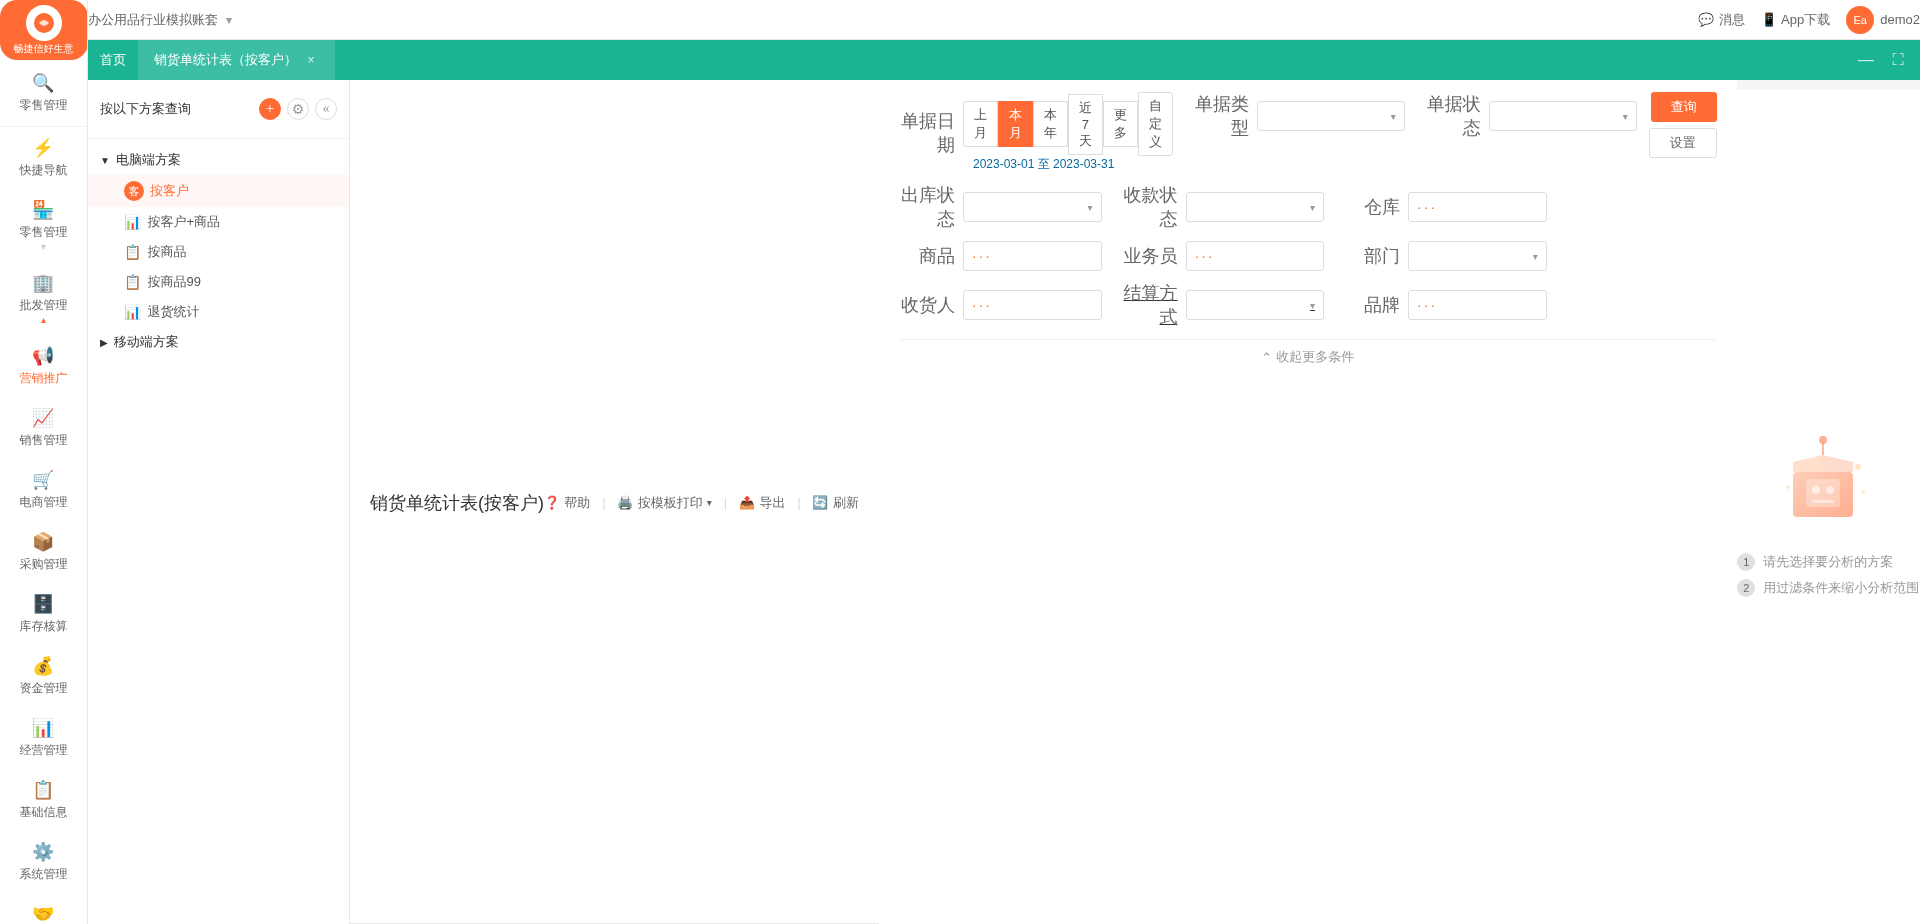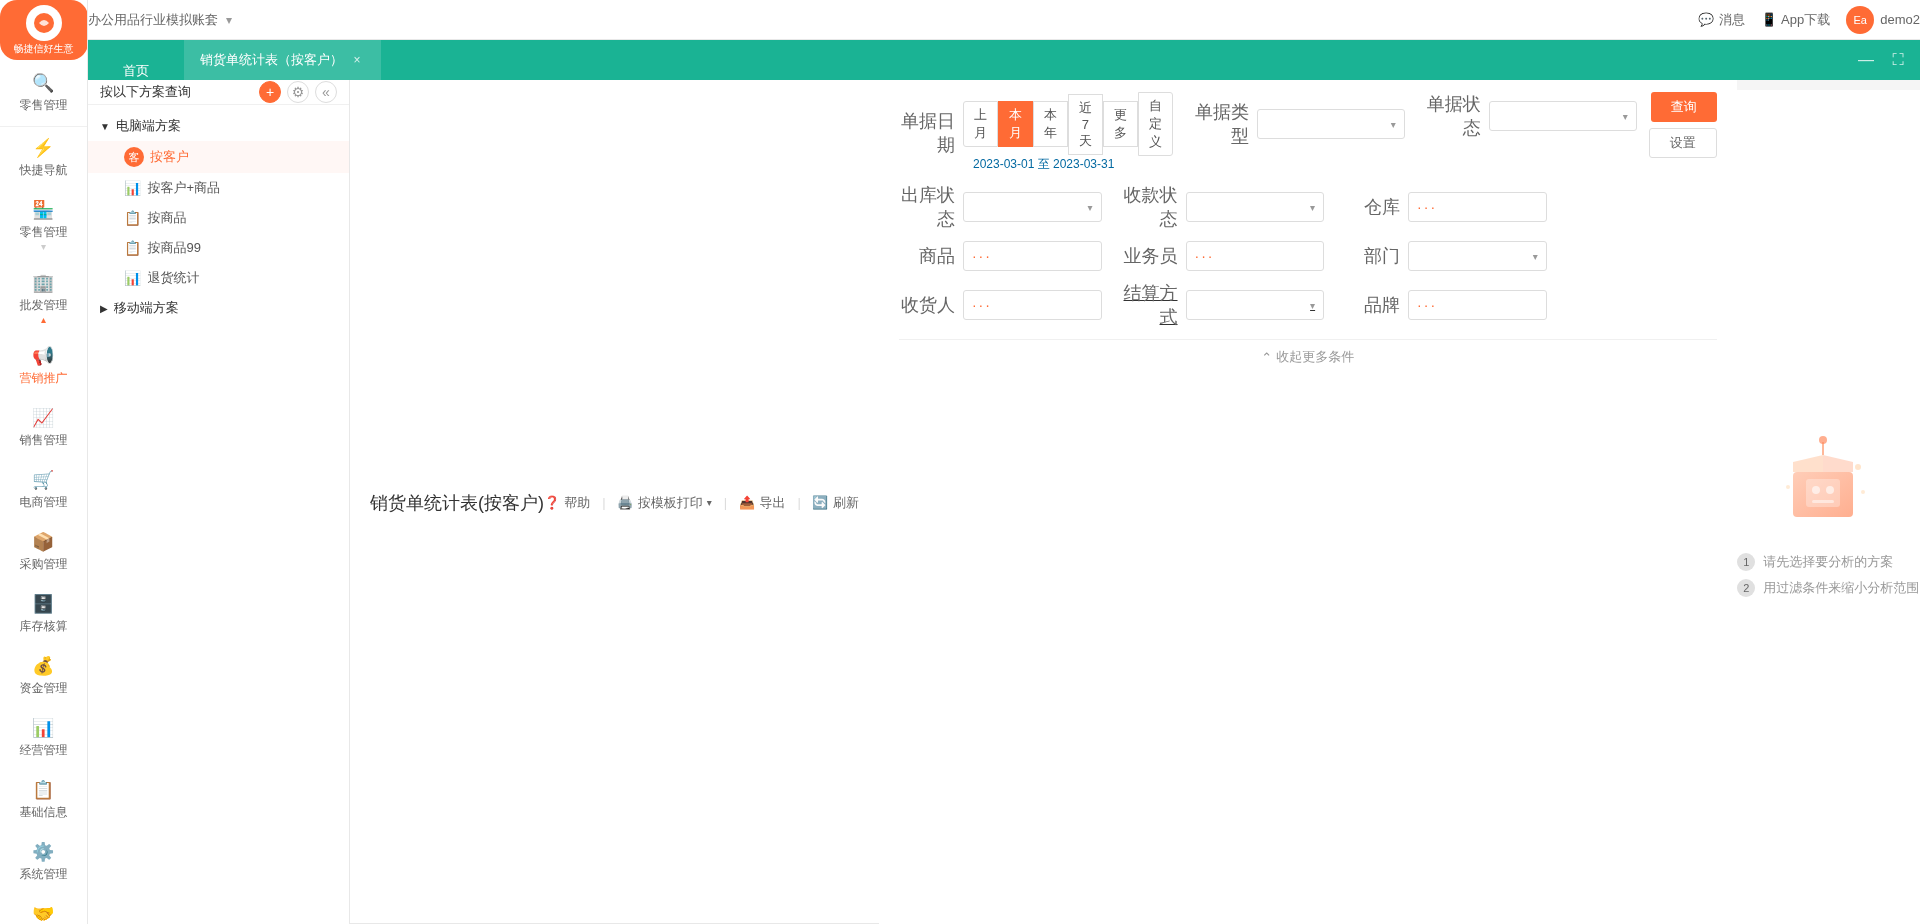--- a/index.html
+++ b/index.html
@@ -19,32 +19,32 @@
 
     
     .top-header { height: 40px; background: #fff; border-bottom: 1px solid #e8e8e8; display: flex; align-items: center; padding: 0 0; justify-content: space-between; flex-shrink: 0; }
     .top-header-left { display: flex; align-items: center; gap: 8px; color: #666; font-size: 13px; }
     .top-header-right { display: flex; align-items: center; gap: 16px; color: #666; font-size: 13px; }
     .header-action { display: flex; align-items: center; gap: 4px; cursor: pointer; }
     .avatar { width: 28px; height: 28px; border-radius: 50%; background: #ff6b35; display: flex; align-items: center; justify-content: center; color: #fff; font-size: 11px; overflow: hidden; }
 
     
     .tab-bar { height: 40px; background: #1ab394; display: flex; align-items: center; padding: 0 0; flex-shrink: 0; }
-    .tab-home { padding: 0 35px; height: 40px; display: flex; align-items: flex-end; color: #fff; cursor: pointer; font-size: 13px; }
+    .tab-home { padding: 0 12px; height: 40px; display: flex; align-items: center; color: #fff; cursor: pointer; font-size: 13px; }
     .tab-item { padding: 0 16px; height: 40px; display: flex; align-items: center; color: #fff; cursor: pointer; font-size: 13px; background: rgba(255,255,255,0.15); gap: 6px; position: relative; }
     .tab-close { width: 16px; height: 16px; display: flex; align-items: center; justify-content: center; border-radius: 50%; font-size: 12px; color: rgba(255,255,255,0.8); }
     .tab-bar-right { margin-left: auto; display: flex; align-items: center; padding-right: 10px; gap: 8px; }
     .tab-action-btn { width: 24px; height: 24px; display: flex; align-items: center; justify-content: center; color: rgba(255,255,255,0.8); cursor: pointer; font-size: 16px; }
 
     
     .content { flex: 1; display: flex; overflow: hidden; }
 
     
     .left-panel { width: 262px; background: #fff; border-right: 1px solid #e8e8e8; display: flex; flex-direction: column; flex-shrink: 0; }
-    .left-panel-header { padding: 1px 12px; display: flex; align-items: center; justify-content: space-between; border-bottom: 1px solid #f0f0f0; }
+    .left-panel-header { padding: 18px 12px; display: flex; align-items: center; justify-content: space-between; border-bottom: 1px solid #f0f0f0; font-family: Liberation Serif, serif; }
     .left-panel-title { font-size: 13px; color: #333; }
     .left-panel-actions { display: flex; gap: 6px; }
     .panel-action-btn { width: 22px; height: 22px; border-radius: 50%; display: flex; align-items: center; justify-content: center; cursor: pointer; font-size: 14px; color: #999; border: 1px solid #ddd; background: #fff; }
     .panel-action-btn.orange { background: #ff6b35; color: #fff; border-color: #ff6b35; }
     .tree-section { padding: 6px 0; }
     .tree-group { }
     .tree-group-title { padding: 6px 12px; display: flex; align-items: center; gap: 6px; color: #333; font-size: 13px; cursor: pointer; }
     .tree-item { padding: 6px 12px 6px 36px; display: flex; align-items: center; gap: 6px; cursor: pointer; color: #555; font-size: 13px; }
     .tree-item.active { background: #fff7f5; color: #ff6b35; }
 
@@ -326,21 +326,21 @@
                 <button class="date-btn active">本月</button>
                 <button class="date-btn">本年</button>
                 <button class="date-btn">近7天</button>
                 <button class="date-btn">更多</button>
                 <button class="date-btn">自定义</button>
               </div>
               <span class="date-range" style="margin-left:10px;">2023-03-01 至 2023-03-31</span>
             </div>
           </div>
 
-          <div style="flex:1;display:flex;align-items:center;padding-left:20px;margin-top:8px;">
+          <div style="flex:1;display:flex;align-items:center;padding-left:20px;">
             <span class="filter-label">单据类型</span>
             <div class="select-control" style="flex:1;">
               <span class="select-placeholder"></span>
               <span class="select-arrow chevron-down"></span>
             </div>
           </div>
 
           <div style="flex:1;display:flex;align-items:center;padding-left:20px;">
             <span class="filter-label">单据状态</span>
             <div class="select-control" style="flex:1;">

